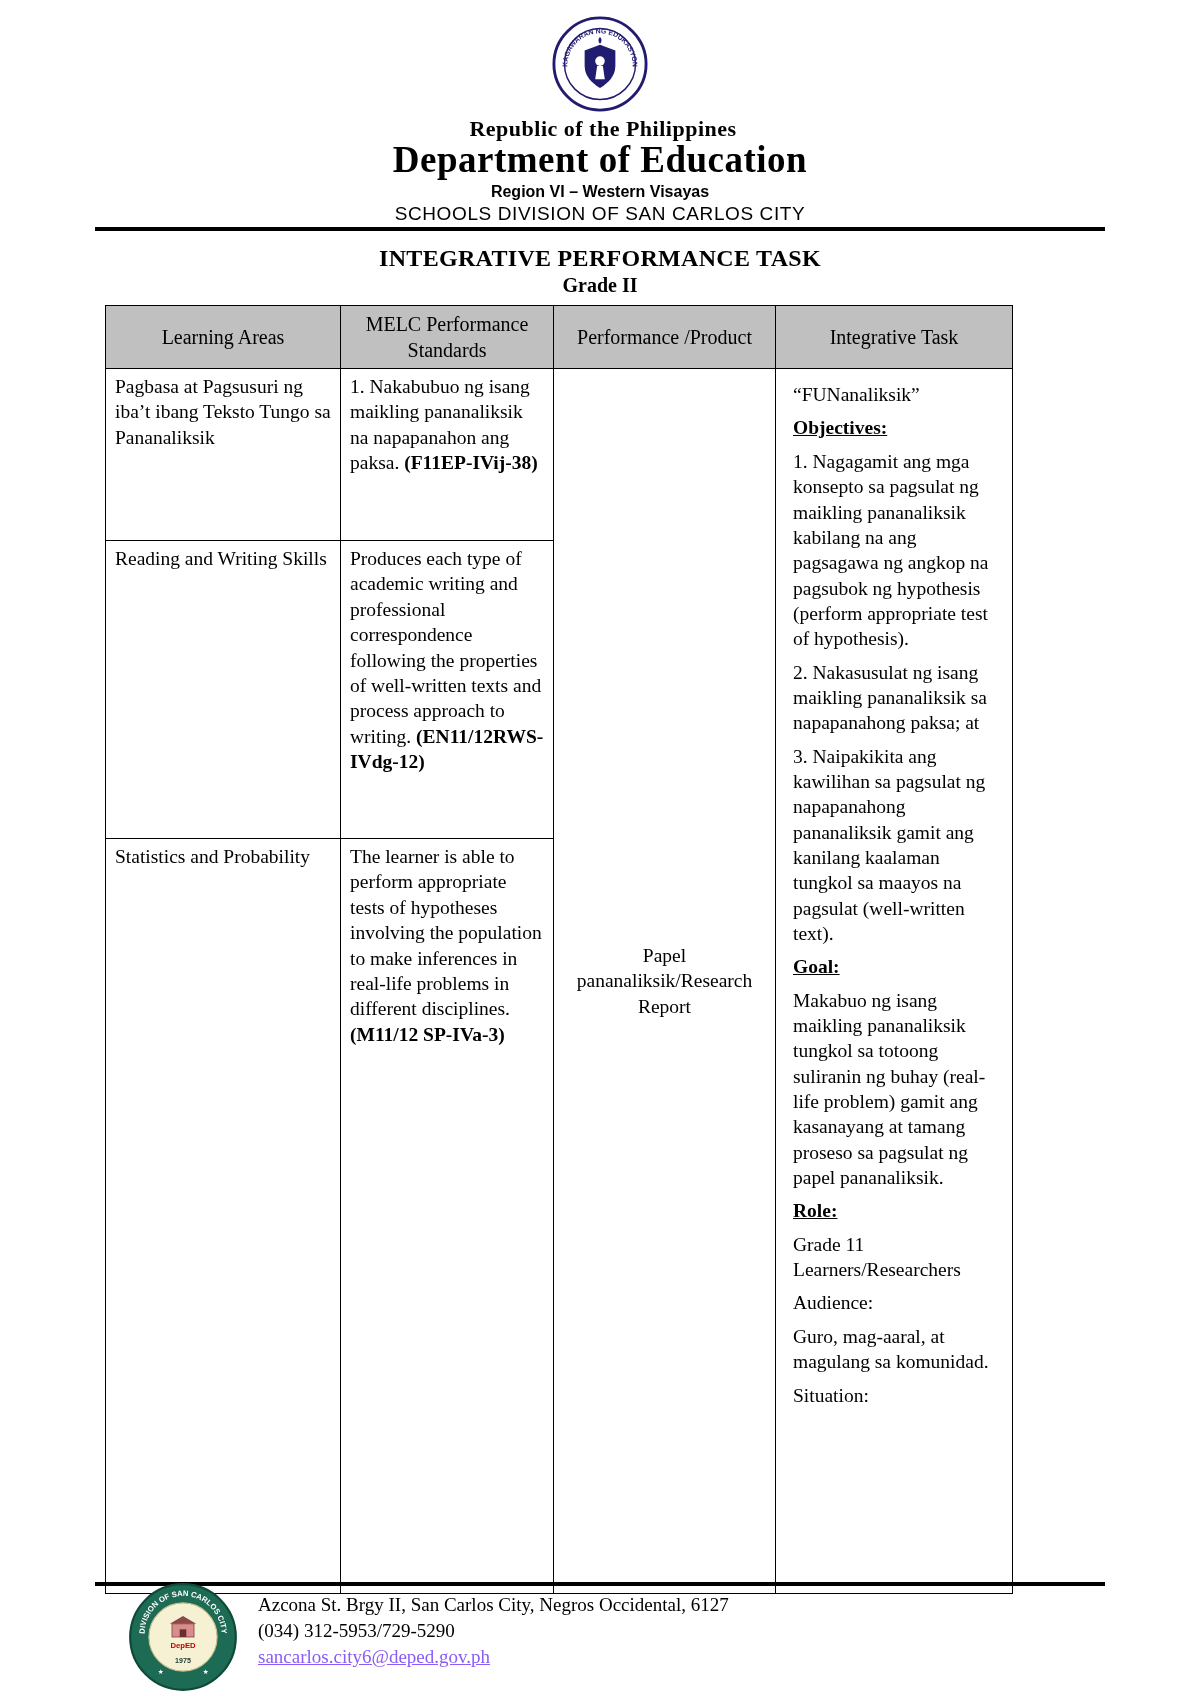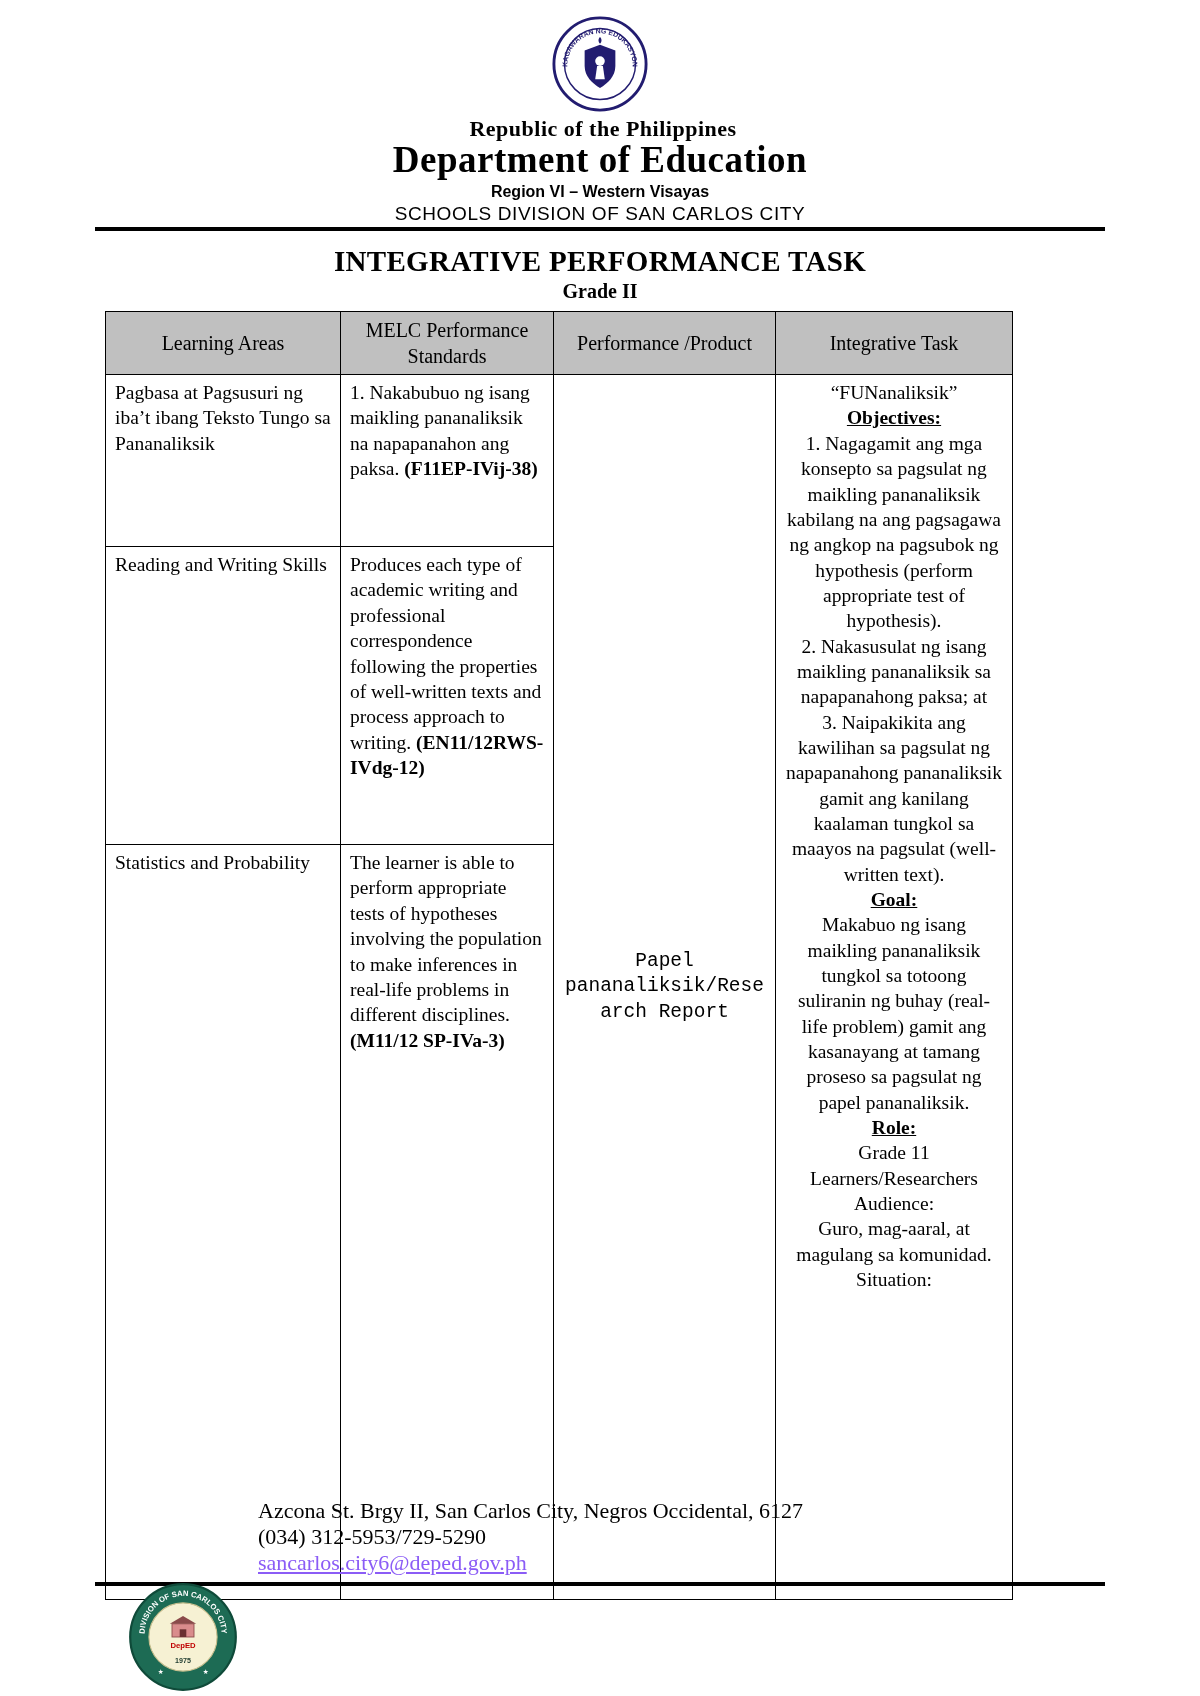--- a/index.html
+++ b/index.html
@@ -11,47 +11,47 @@
   
   .letterhead { text-align:center; padding-top:16px; }
   .seal-top { display:block; margin:0 auto; width:96px; height:96px; }
   .republic { font-size:22px; font-weight:bold; line-height:1.15; margin-top:4px; letter-spacing:0.5px;padding-left:6px; }
   .department { font-size:37px; font-weight:bold; line-height:1.05; letter-spacing:0.5px; }
   .region { font-family:"Liberation Sans", sans-serif; font-size:16px; font-weight:bold; margin-top:3px; }
   .division { font-family:"Liberation Sans", sans-serif; font-size:19px; margin-top:2px; letter-spacing:0.6px; }
   .rule { width:1010px; height:4px; background:#000; margin:2px auto 0; }
   
   .title-block { text-align:center; margin-top:14px; }
-  .doc-title { font-size:29px; font-weight:bold; letter-spacing:0.3px; }
+  .doc-title { font-size:24px; font-weight:bold; letter-spacing:0.3px; }
   .doc-grade { font-size:20px; font-weight:bold; margin-top:2px; }
   
   table.task-table {
     border-collapse:collapse; table-layout:fixed;
     margin:8px 0 0 105px; width:907px;
   }
   .task-table th, .task-table td {
     border:1.5px solid #000; padding:5px 9px;
     vertical-align:top; font-size:19.5px; line-height:1.3;
     word-wrap:break-word;
   }
   .task-table th {
     background:#c0c0c0; font-weight:normal; text-align:center;
     vertical-align:middle; height:50px; font-size:20px;
   }
   tr.r1 { height:172px; }
   tr.r2 { height:298px; }
   tr.r3 { height:755px; }
-  td.product-cell { text-align:center; vertical-align:middle;font-family:Liberation Mono, monospace; }
-  td.task-cell p { margin:0;text-align:center; }
+  td.product-cell { text-align:center; vertical-align:middle; }
+  td.task-cell p { margin:8px; }
   td.task-cell p.hd { font-weight:bold; text-decoration:underline; }
   b.code { font-weight:bold; }
   
   .bottom-rule { position:absolute; left:95px; top:1582px; width:1010px; height:4px; background:#000; }
   .seal-bottom { position:absolute; left:128px; top:1582px; width:110px; height:110px; }
-  .footer-text { position:absolute; left:258px; top:1498px; font-size:22px; line-height:26px; }
+  .footer-text { position:absolute; left:258px; top:1592px; font-size:19px; line-height:26px; }
   .footer-text a { color:#8b5cf6; text-decoration:underline; }
 </style>
 </head>
 <body>
 
 <div class="page">
 
   <div class="letterhead">
     <svg class="seal-top" viewBox="0 0 100 100">
       <circle cx="50" cy="50" r="48" fill="#ffffff" stroke="#221c70" stroke-width="3"></circle>

